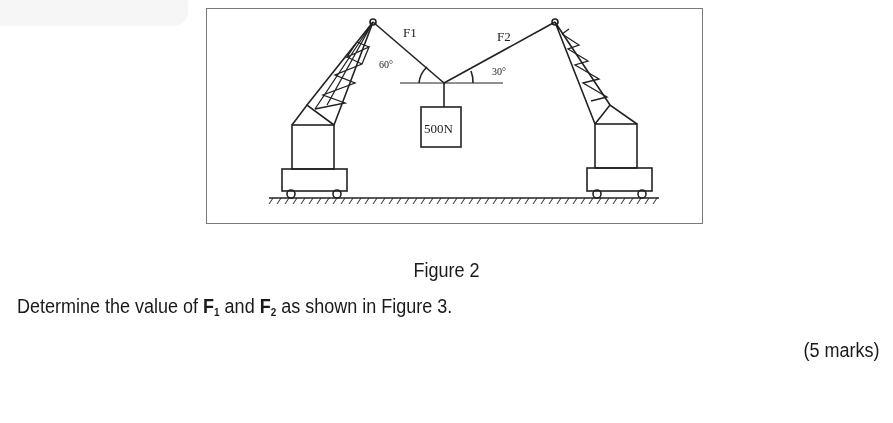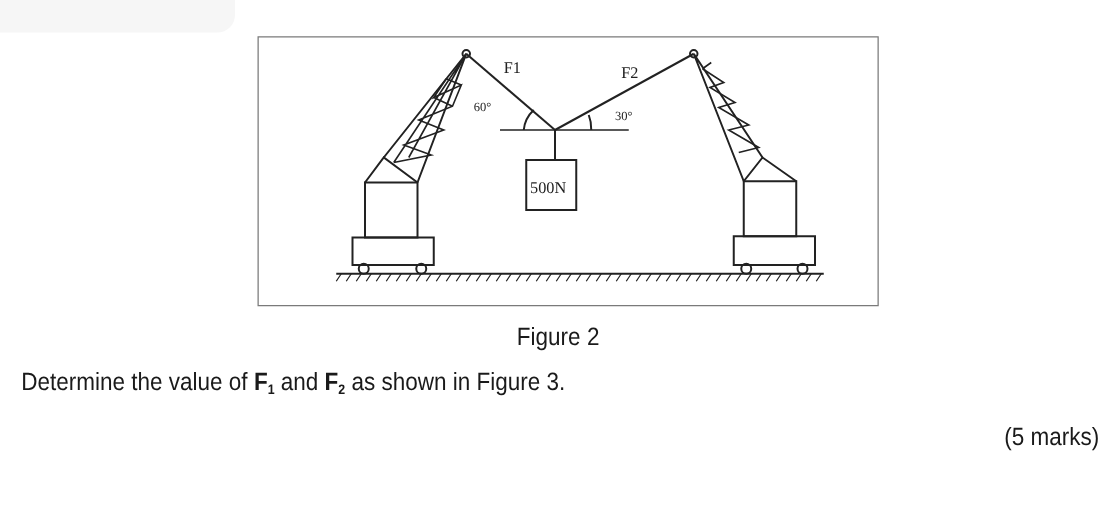--- a/index.html
+++ b/index.html
@@ -1,18 +1,18 @@
 <!DOCTYPE html>
 <html><head>
 <meta charset="utf-8">
 <style>
   html, body { margin:0; padding:0; background:#ffffff; }
   body { width:893px; height:423px; position:relative; overflow:hidden; font-family:"Liberation Sans", sans-serif; color:#1a1a1a; }
   .top-bar { position:absolute; left:0; top:0; width:188px; height:26px; background:#f6f6f6; border-bottom-right-radius:14px; }
-  .figure-frame { position:absolute; left:206px; top:29px; width:497px; height:216px; border:1.5px solid #7a7a7a; box-sizing:border-box; background:#fff; }
+  .figure-frame { position:absolute; left:206px; top:8px; width:497px; height:216px; border:1.5px solid #7a7a7a; box-sizing:border-box; background:#fff; }
   .figure-frame svg { position:absolute; left:0; top:0; }
   .svg-label { font-family:"Liberation Serif", serif; fill:#222; }
   .caption { position:absolute; left:0; width:893px; top:259px; text-align:center; font-size:20px; transform:scaleX(0.9); }
   .question { position:absolute; left:17px; top:295px; font-size:20px; transform-origin:left top; transform:scaleX(0.9); white-space:nowrap; }
   .question b { font-weight:bold; }
   .question sub { font-size:11px; vertical-align:-3px; font-weight:bold; }
   .marks { position:absolute; right:14px; top:339px; font-size:20px; transform-origin:right top; transform:scaleX(0.9); }
 </style>
 </head>
 <body>

